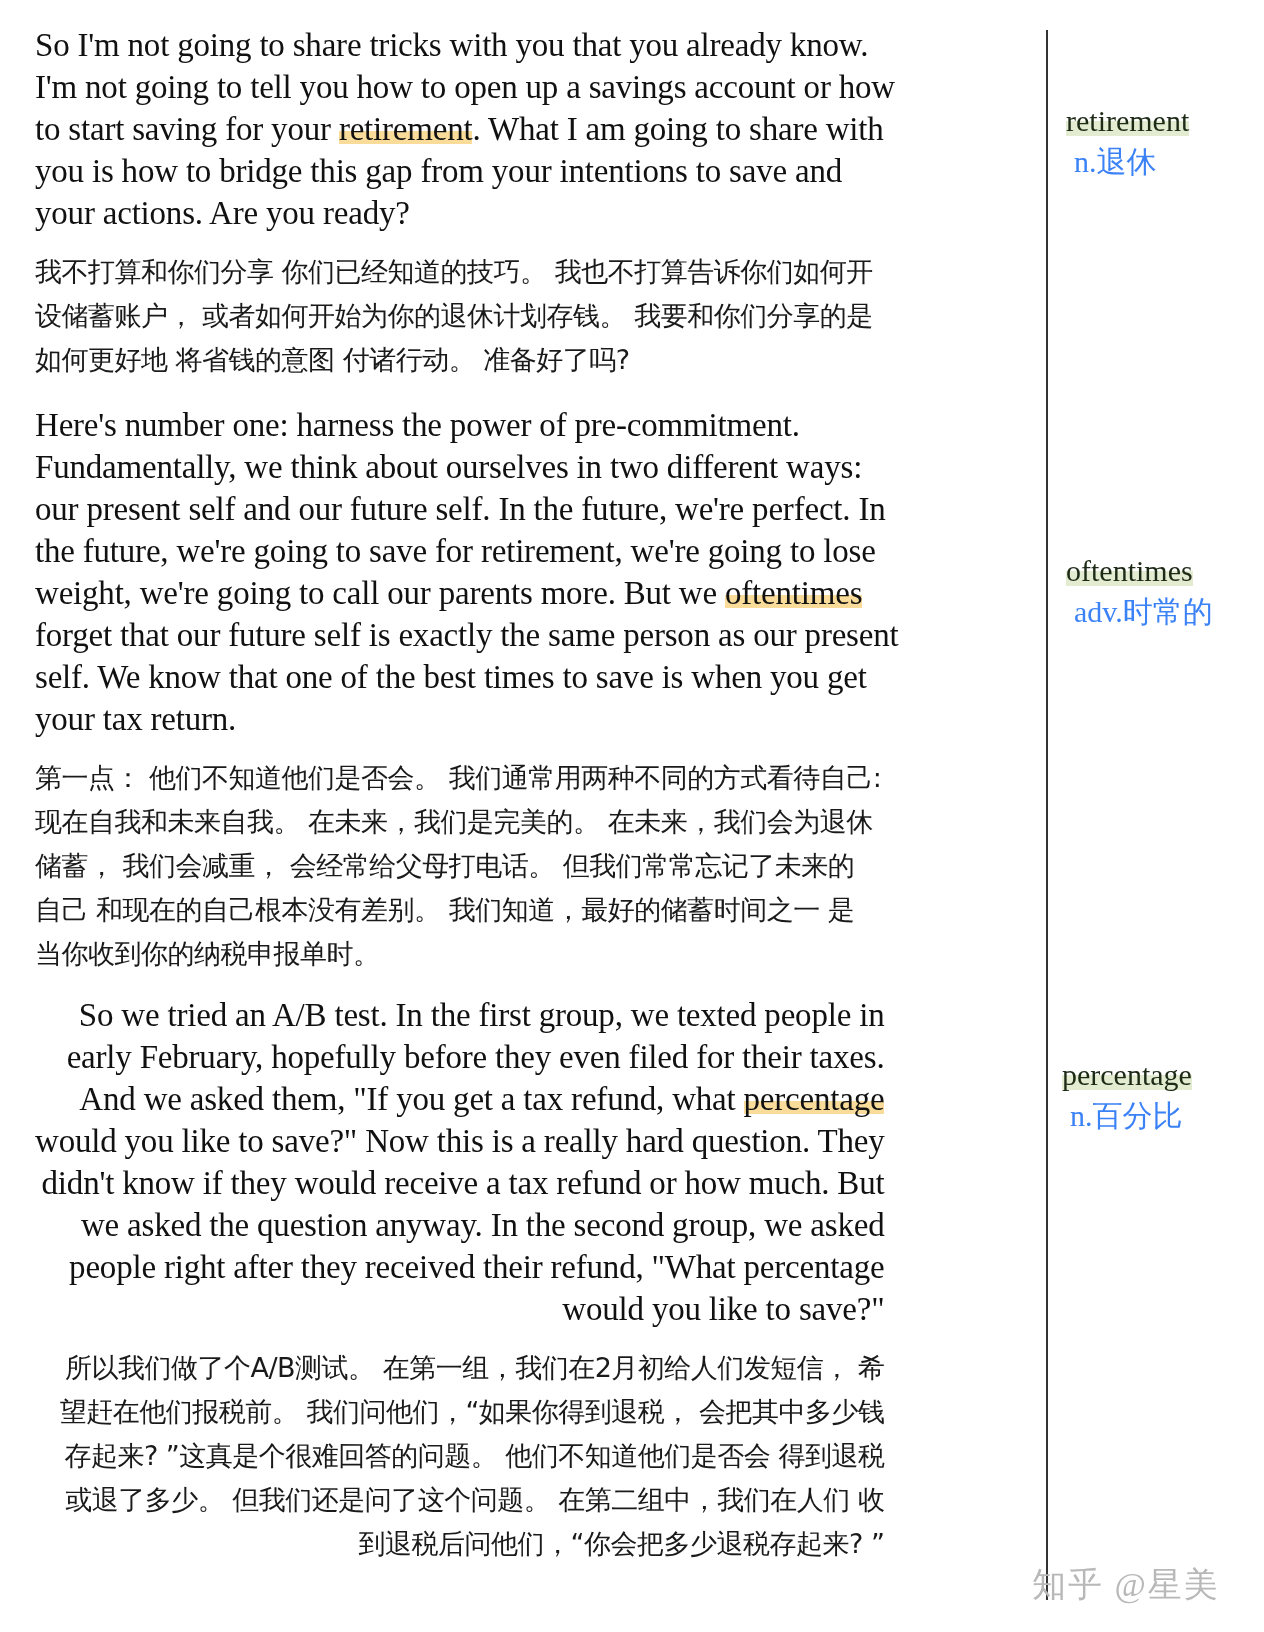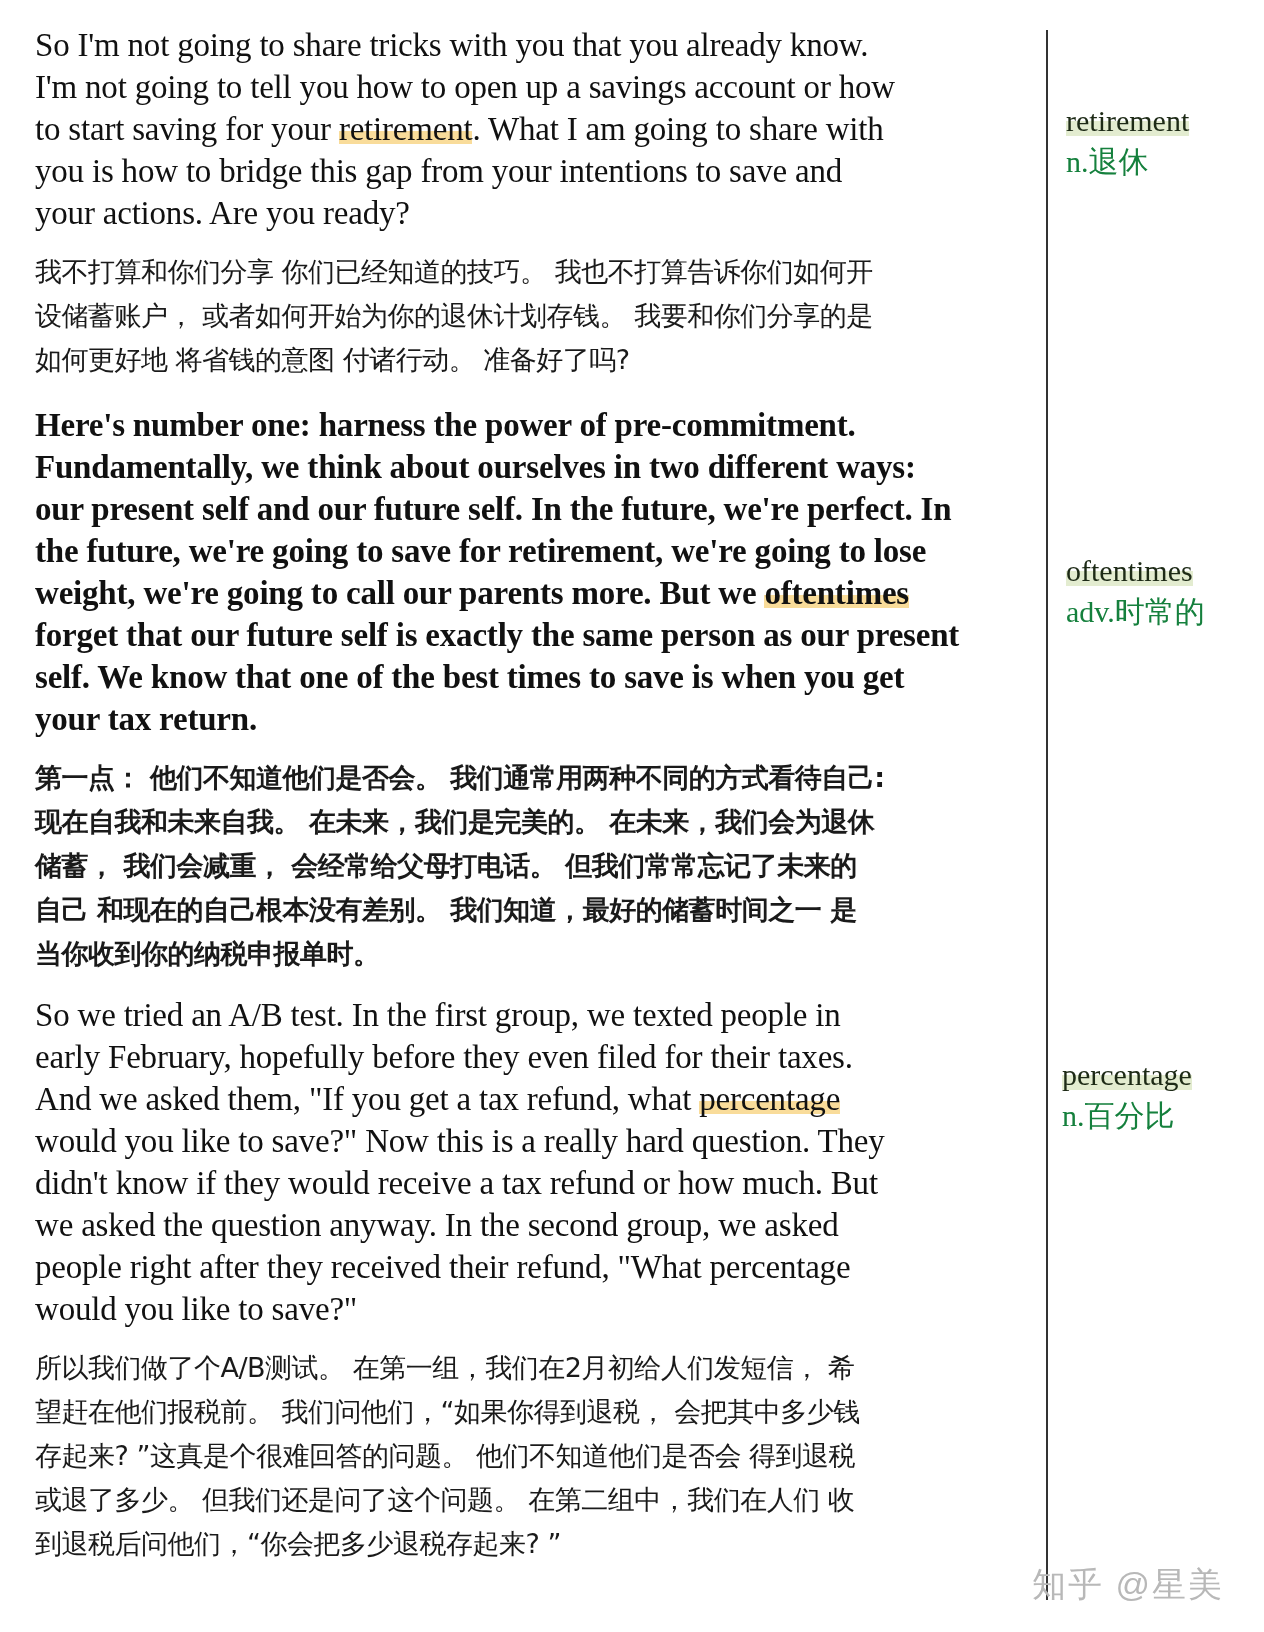--- a/index.html
+++ b/index.html
@@ -20,25 +20,25 @@
     .divider { position: absolute; left: 1046px; top: 30px; width: 2px; height: 1570px; background: #333; }
     .gloss { position: absolute; left: 1066px; }
     .gloss-word {
       font-family: "Liberation Serif", "DejaVu Serif", serif;
       font-size: 30px; line-height: 38px; color: #1d2a16;
       background: linear-gradient(to bottom, transparent 50%, #e3ecd0 50%, #e3ecd0 90%, transparent 90%);
       display: inline-block;
     }
     .gloss-def {
       font-family: "Liberation Serif", "DejaVu Sans", serif;
-      font-size: 30px; line-height: 44px; color: #15803d;
+      font-size: 30px; line-height: 44px; color: #3b82f6; margin-left: 8px;
     }
     .watermark {
       position: absolute; left: 1032px; top: 1562px;
-      font-family: Liberation Sans, sans-serif; font-size: 34px; color: #b8b8b8;
+      font-family: Liberation Serif, serif; font-size: 34px; color: #b8b8b8;
       letter-spacing: 2px;
     }
   </style>
 </head>
 <body>
 
 <div class="page">
 
   <div class="col-main">
 
@@ -46,37 +46,37 @@
       <div class="en"><span>So I'm not going to share tricks with you that you already know.
 I'm not going to tell you how to open up a savings account or how
 to start saving for your </span><span class="hl">retirement</span><span>. What I am going to share with
 you is how to bridge this gap from your intentions to save and
 your actions. Are you ready?</span></div>
       <div class="zh">我不打算和你们分享 你们已经知道的技巧。 我也不打算告诉你们如何开
 设储蓄账户， 或者如何开始为你的退休计划存钱。 我要和你们分享的是
 如何更好地 将省钱的意图 付诸行动。 准备好了吗?</div>
     </div>
 
-    <div style="position:absolute; top:380px;font-weight:bold;">
+    <div style="position:absolute; top:380px;">
       <div class="en"><span>Here's number one: harness the power of pre-commitment.
 Fundamentally, we think about ourselves in two different ways:
 our present self and our future self. In the future, we're perfect. In
 the future, we're going to save for retirement, we're going to lose
 weight, we're going to call our parents more. But we </span><span class="hl">oftentimes</span><span>
 forget that our future self is exactly the same person as our present
 self. We know that one of the best times to save is when you get
 your tax return.</span></div>
       <div class="zh">第一点：  他们不知道他们是否会。 我们通常用两种不同的方式看待自己:
 现在自我和未来自我。 在未来，我们是完美的。 在未来，我们会为退休
 储蓄， 我们会减重， 会经常给父母打电话。 但我们常常忘记了未来的
 自己 和现在的自己根本没有差别。 我们知道，最好的储蓄时间之一 是
 当你收到你的纳税申报单时。</div>
     </div>
 
-    <div style="position:absolute; top:970px;">
+    <div style="position:absolute; top:970px;text-align:right;">
       <div class="en"><span>So we tried an A/B test. In the first group, we texted people in
 early February, hopefully before they even filed for their taxes.
 And we asked them, "If you get a tax refund, what </span><span class="hl">percentage</span><span>
 would you like to save?" Now this is a really hard question. They
 didn't know if they would receive a tax refund or how much. But
 we asked the question anyway. In the second group, we asked
 people right after they received their refund, "What percentage
 would you like to save?"</span></div>
       <div class="zh">所以我们做了个A/B测试。 在第一组，我们在2月初给人们发短信， 希
 望赶在他们报税前。 我们问他们，“如果你得到退税， 会把其中多少钱

